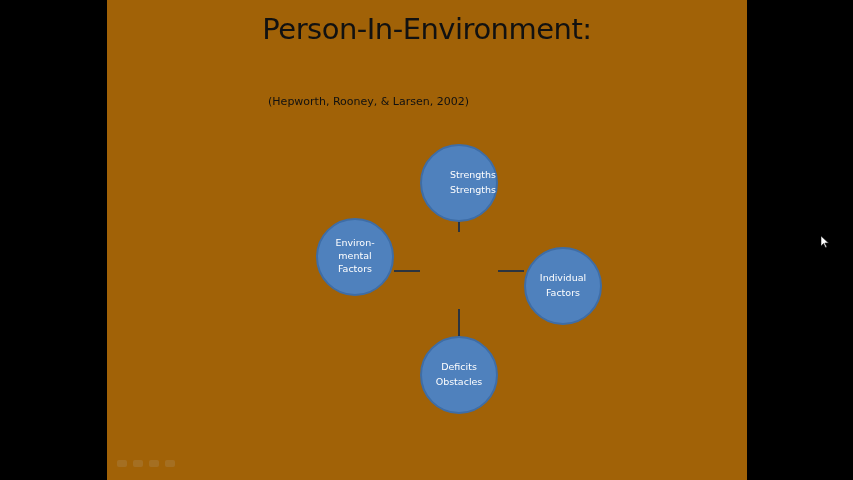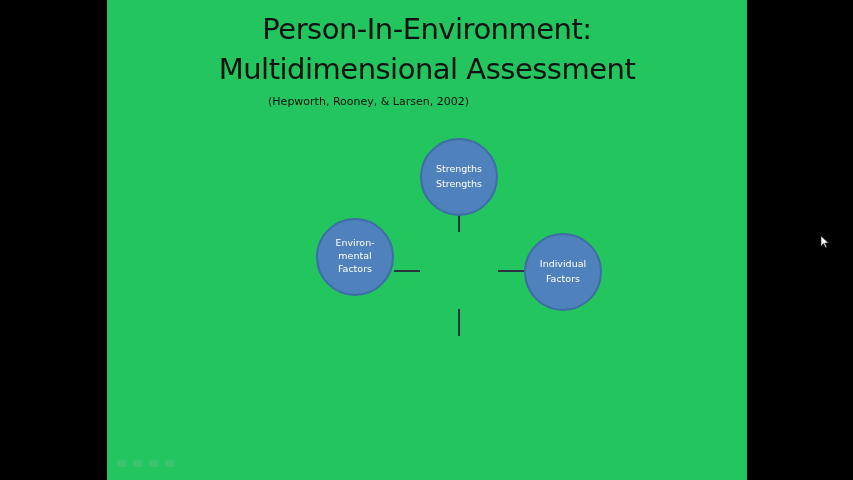--- a/index.html
+++ b/index.html
@@ -2,21 +2,21 @@
 <html><head>
   <meta charset="utf-8">
   <style>
     html, body { margin: 0; padding: 0; }
     body {
       width: 853px; height: 480px; background: #000; position: relative; overflow: hidden;
       font-family: "Liberation Sans", "DejaVu Sans", sans-serif;
     }
     .slide {
       position: absolute; left: 107px; top: 0; width: 640px; height: 480px;
-      background: #22c55e;
+      background: #a16207;
     }
     .title {
       position: absolute; left: 0; width: 640px; text-align: center;
       color: #111; font-family: "DejaVu Sans", sans-serif; font-weight: normal;
     }
     .title.l1 { top: 12px; font-size: 29px; letter-spacing: -0.5px; }
     .title.l2 { top: 52px; font-size: 29px; letter-spacing: -0.5px; }
     .citation {
       position: absolute; top: 95px; left: 0; width: 523px; text-align: center;
       font-size: 11px; color: #111; font-family: "DejaVu Sans", sans-serif;
@@ -37,45 +37,48 @@
     .slide-controls {
       position: absolute; left: 10px; top: 460px; display: flex; gap: 6px; opacity: 0.15;
     }
     .slide-controls span { display: block; width: 10px; height: 7px; background: #bbb; border-radius: 2px; }
   </style>
 </head>
 <body>
 
 <div class="slide">
   <div class="title l1">Person-In-Environment:</div>
-  <div class="title l2">Multidimensional Assessment</div>
   <div class="citation">(Hepworth, Rooney, &amp; Larsen, 2002)</div>
 
   <div class="connector" style="left:351px; top:207px; width:2px; height:25px;"></div>
   <div class="connector" style="left:351px; top:309px; width:2px; height:27px;"></div>
   <div class="connector" style="left:287px; top:270px; width:26px; height:2px;"></div>
   <div class="connector" style="left:391px; top:270px; width:26px; height:2px;"></div>
 
-  <div class="node small" style="left:313px; top:138px;">
+  <div class="node small" style="left:313px; top:144px;align-items:flex-end;">
     <span class="ln">Strengths</span>
     <span class="ln">Strengths</span>
   </div>
 
   <div class="node small" style="left:209px; top:218px;">
     <span class="ln" style="line-height:1.3">Environ-</span>
     <span class="ln" style="line-height:1.3">mental</span>
     <span class="ln">Factors</span>
   </div>
 
 
-  <div class="node small" style="left:417px; top:233px;">
+  <div class="node small" style="left:417px; top:247px;">
     <span class="ln">Individual</span>
     <span class="ln">Factors</span>
   </div>
 
+  <div class="node small" style="left:313px; top:336px;">
+    <span class="ln">Deficits</span>
+    <span class="ln">Obstacles</span>
+  </div>
 
   <div class="slide-controls">
     <span></span>
     <span></span>
     <span></span>
     <span></span>
   </div>
 </div>
 
 <div style="position:absolute; left:821px; top:234px;">

